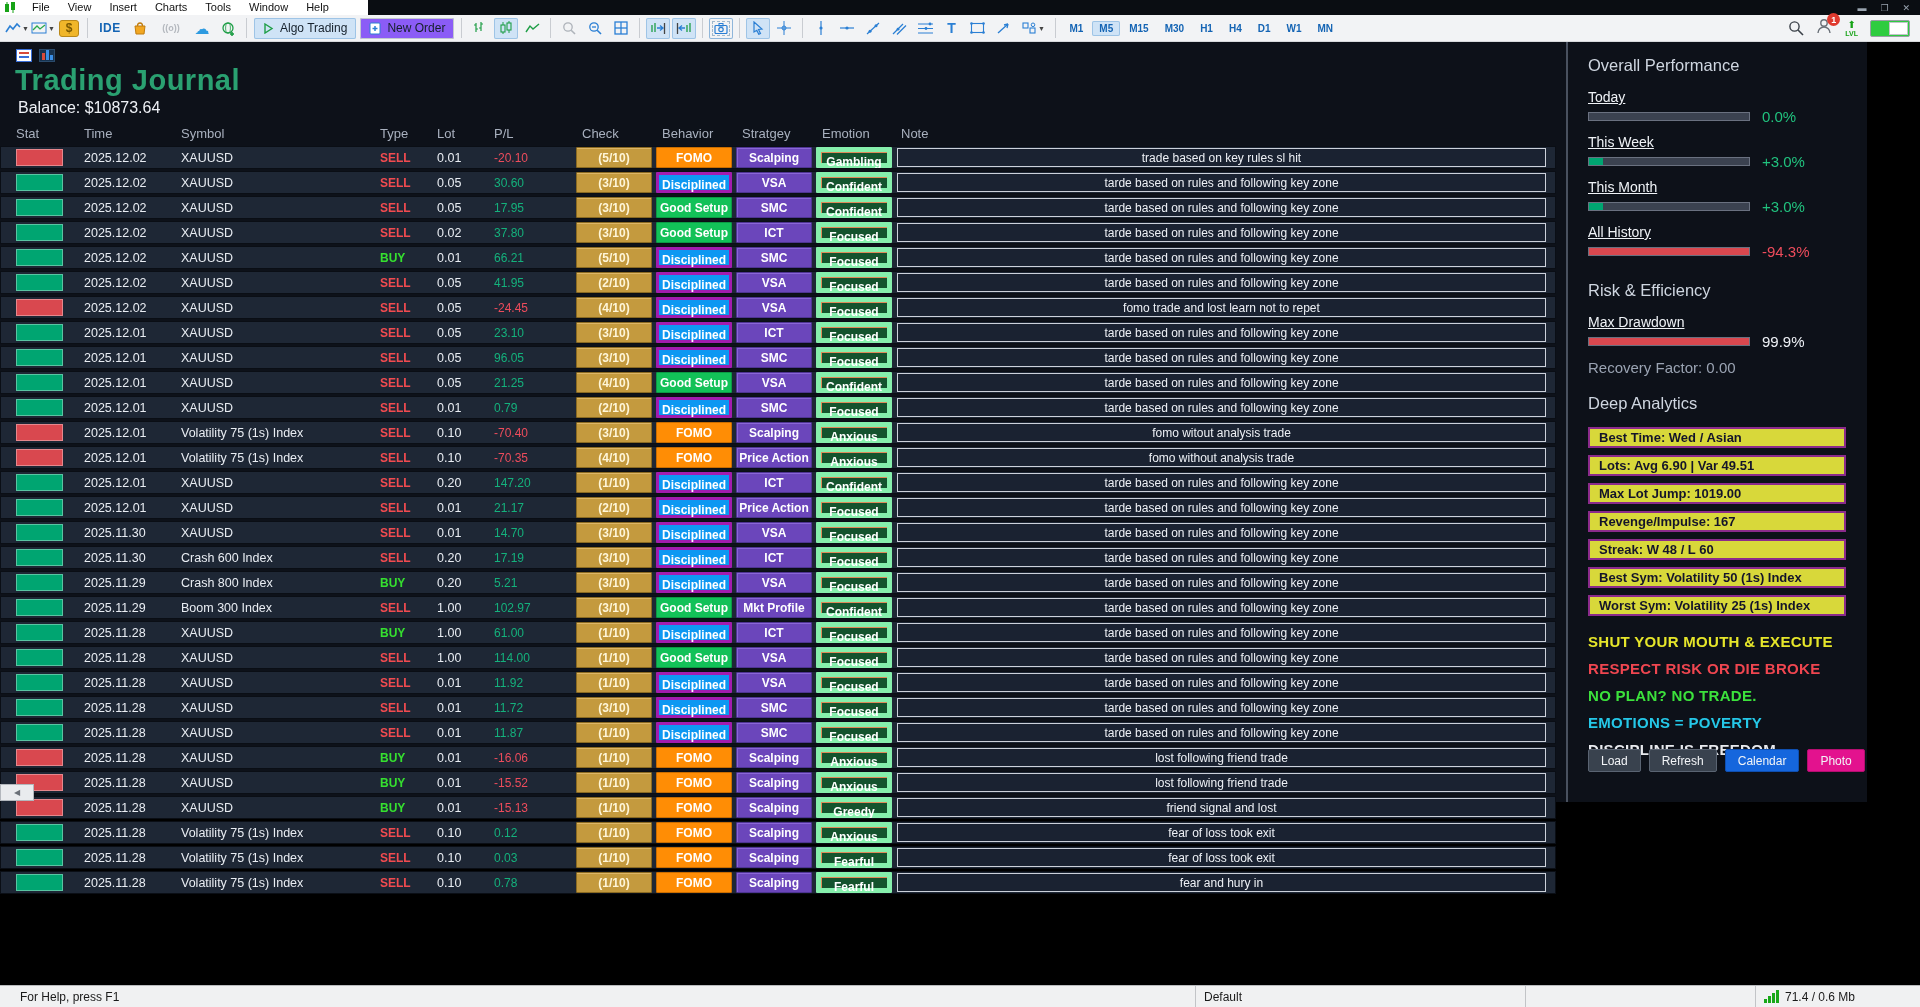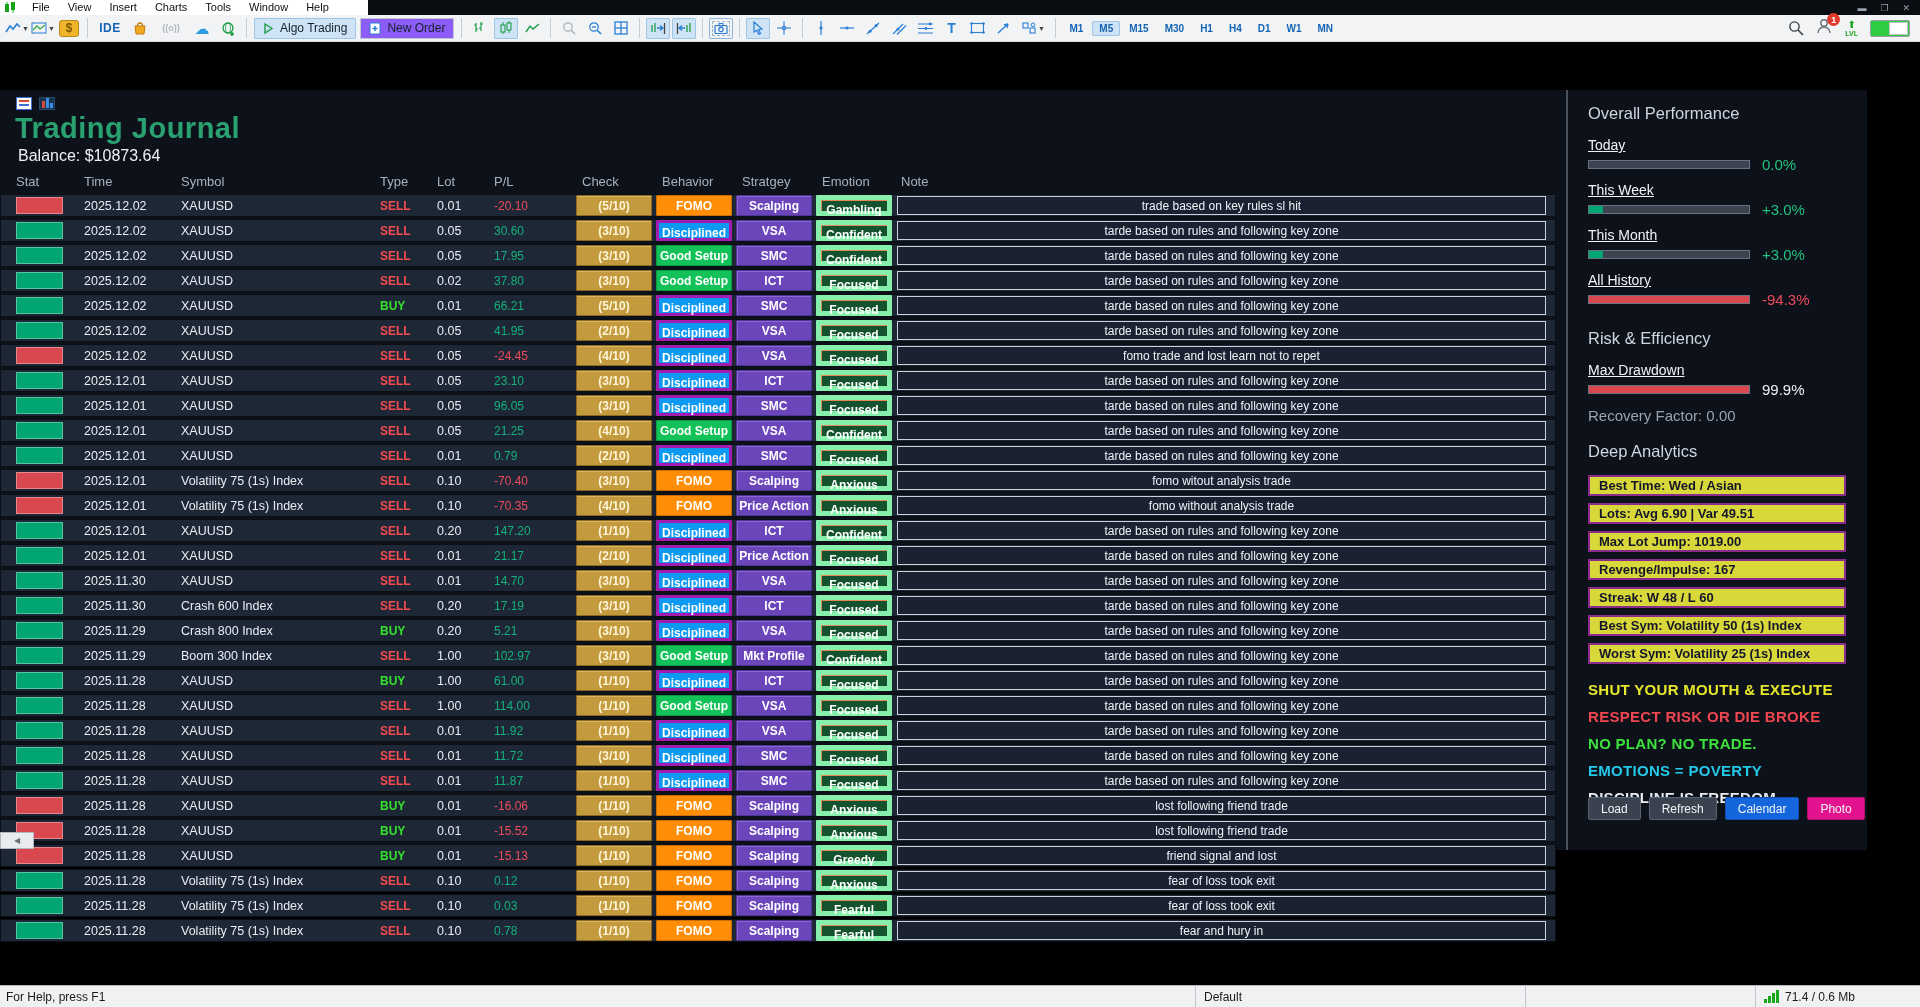--- a/index.html
+++ b/index.html
@@ -32,21 +32,21 @@
   .toolbar-right { margin-left:auto; display:flex; align-items:center; gap:12px; padding-right:10px; }
   .profile-wrap { position:relative; }
   .badge-red { position:absolute; top:-5px; right:-7px; background:#e03a2f; color:#fff; font-size:9px; font-weight:bold; border-radius:50%; width:13px; height:13px; display:flex; align-items:center; justify-content:center; }
   .lvl { display:flex; flex-direction:column; align-items:center; line-height:1; }
   .lvl .arrow { color:#17a317; font-size:10px; }
   .lvl .txt { color:#17a317; font-size:7px; font-weight:bold; }
   .toggle { width:40px; height:17px; background:#2ecc40; border:1px solid #9aa0a6; border-radius:2px; position:relative; }
   .toggle .knob { position:absolute; right:1px; top:1px; width:19px; height:13px; background:#fff; border:1px solid #c0c4c8; }
 
   
-  .content { position:absolute; left:0; top:42px; width:1920px; height:760px; background:#0d1119;margin-top:48px; }
+  .content { position:absolute; left:0; top:42px; width:1920px; height:760px; background:#0d1119; }
   .right-black { position:absolute; left:1867px; top:0; width:53px; height:100%; background:#000; }
   .vdivider { position:absolute; left:1566px; top:0; width:2px; height:100%; background:#49515f; }
 
   .journal { position:absolute; left:0; top:0; width:1556px; }
   .mini-icons { display:flex; gap:7px; margin:7px 0 0 16px; height:14px; }
   .mi { width:16px; height:13px; position:relative; }
   .mi-table { background:#fff; border:1px solid #3a6fd8; }
   .mi-table i { position:absolute; left:2px; right:2px; height:2px; background:#d84a3a; top:2px; }
   .mi-table i + i { top:6px; background:#3a6fd8; }
   .mi-chart { background:#16324f; border:1px solid #2a4a6a; }
@@ -104,21 +104,21 @@
   .sb-buttons { position:absolute; left:10px; bottom:30px; display:flex; gap:8px; }
   .sb-btn { height:23px; padding:0 12px; font-size:12px; font-family:"Liberation Sans",sans-serif; border-radius:2px; color:#f2f4f7; cursor:pointer; }
   .btn-dark { background:#39424e; border:1px solid #5a6472; }
   .btn-blue { background:#1566dd; border:1px solid #0f4fb0; }
   .btn-magenta { background:#e3128e; border:1px solid #b40e70; }
 
   .hscroll { position:absolute; left:0; bottom:1px; width:34px; height:17px; background:#e9ebee; border:1px solid #b3b7bd; display:flex; align-items:center; justify-content:center; color:#6a7078; font-size:8px; }
 
   
   .statusbar { position:absolute; left:0; top:985px; width:1920px; height:22px; background:#f0f1f2; border-top:1px solid #b9bbbe; display:flex; align-items:center; font-size:12px; color:#1a1a1a; }
-  .sb-help { padding-left:6px; flex:1; }
+  .sb-help { padding-left:20px; flex:1; }
   .sb-cell { border-left:1px solid #c2c4c7; height:100%; display:flex; align-items:center; padding:0 8px; }
   .sb-profile { width:330px; }
   .sb-spacer { width:230px; }
   .sb-traffic { width:165px; gap:6px; }
   .sig { display:flex; align-items:flex-end; gap:1px; height:13px; }
   .sig i { width:3px; background:#19a819; display:block; }
 </style>
 </head>
 <body>
 

